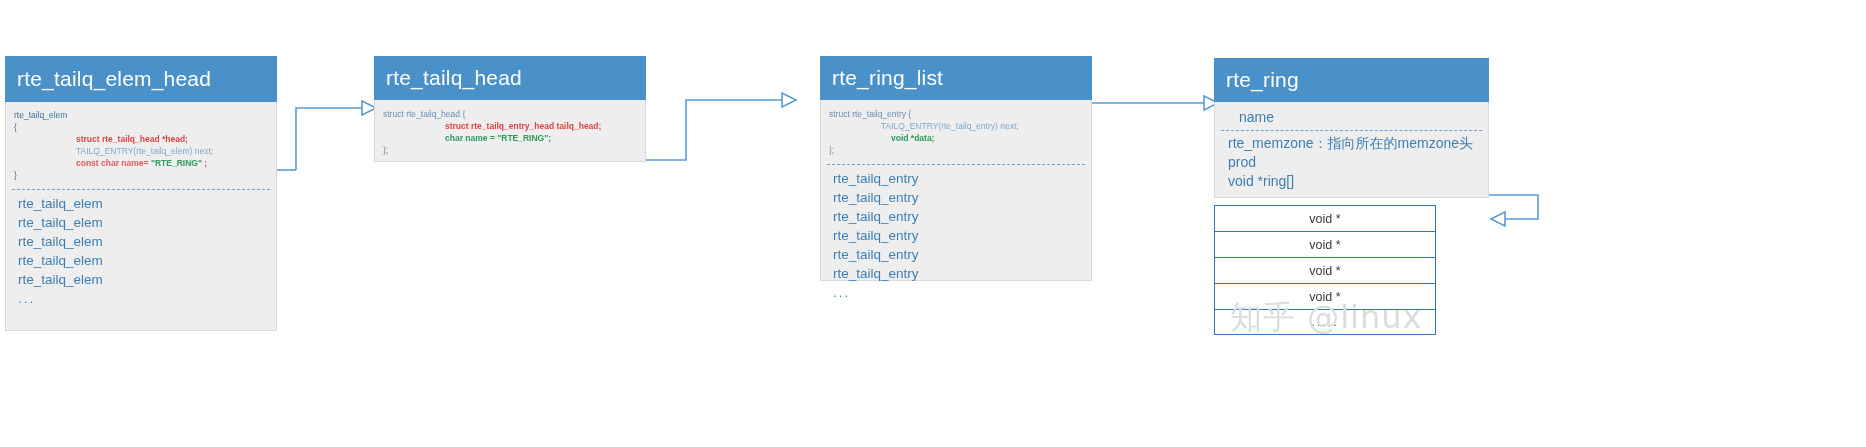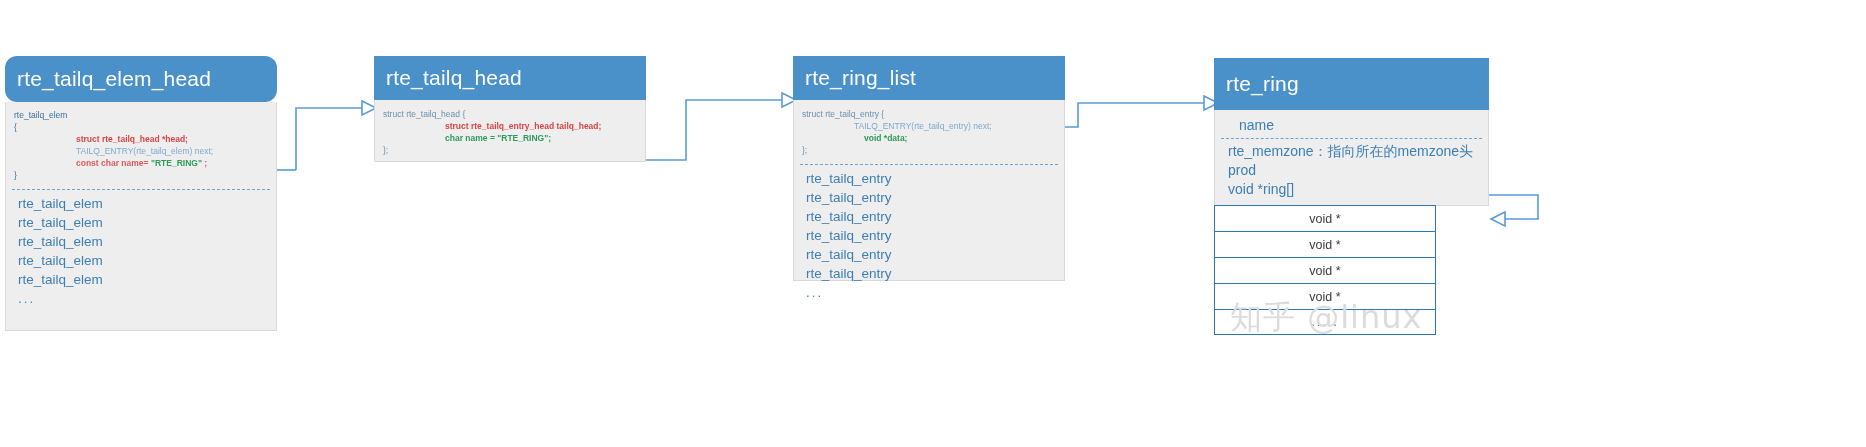--- a/index.html
+++ b/index.html
@@ -59,37 +59,37 @@
   .item{
     color:#3d7fb5;
     font-size:13.5px;
     line-height:17px;
     padding:1px 0;
   }
   .item.dots{letter-spacing:2px;color:#4a86b8;}
 
   
   #box1{left:5px;top:56px;width:272px;}
-  #box1 .box-header{height:46px;width:272px;font-size:21px;border-radius:12px;}
+  #box1 .box-header{height:46px;width:272px;font-size:21px;}
   #box1 .box-body{width:272px;height:229px;}
   #box1 .code{padding-top:7px;}
 
   
   #box2{left:374px;top:56px;width:272px;}
   #box2 .box-header{height:44px;width:272px;font-size:21px;}
   #box2 .box-body{width:272px;height:62px;}
 
   
-  #box3{left:793px;top:56px;width:296px;}
+  #box3{left:820px;top:56px;width:296px;}
   #box3 .box-header{height:44px;width:272px;font-size:21px;}
   #box3 .box-body{width:272px;height:181px;}
 
   
   #box4{left:1214px;top:58px;width:275px;}
-  #box4 .box-header{height:52px;width:275px;font-size:21px;}
+  #box4 .box-header{height:44px;width:275px;font-size:21px;}
   #box4 .box-body{width:275px;height:96px;}
   #box4 .field{
     color:#3d7fb5;font-size:14px;line-height:19px;padding-left:13px;
   }
   #box4 .field.first{padding-top:6px;padding-left:24px;}
   #box4 .dash{
     border-top:1px dashed #6fa2cf;margin:3px 6px 3px 6px;height:0;
   }
 
   

